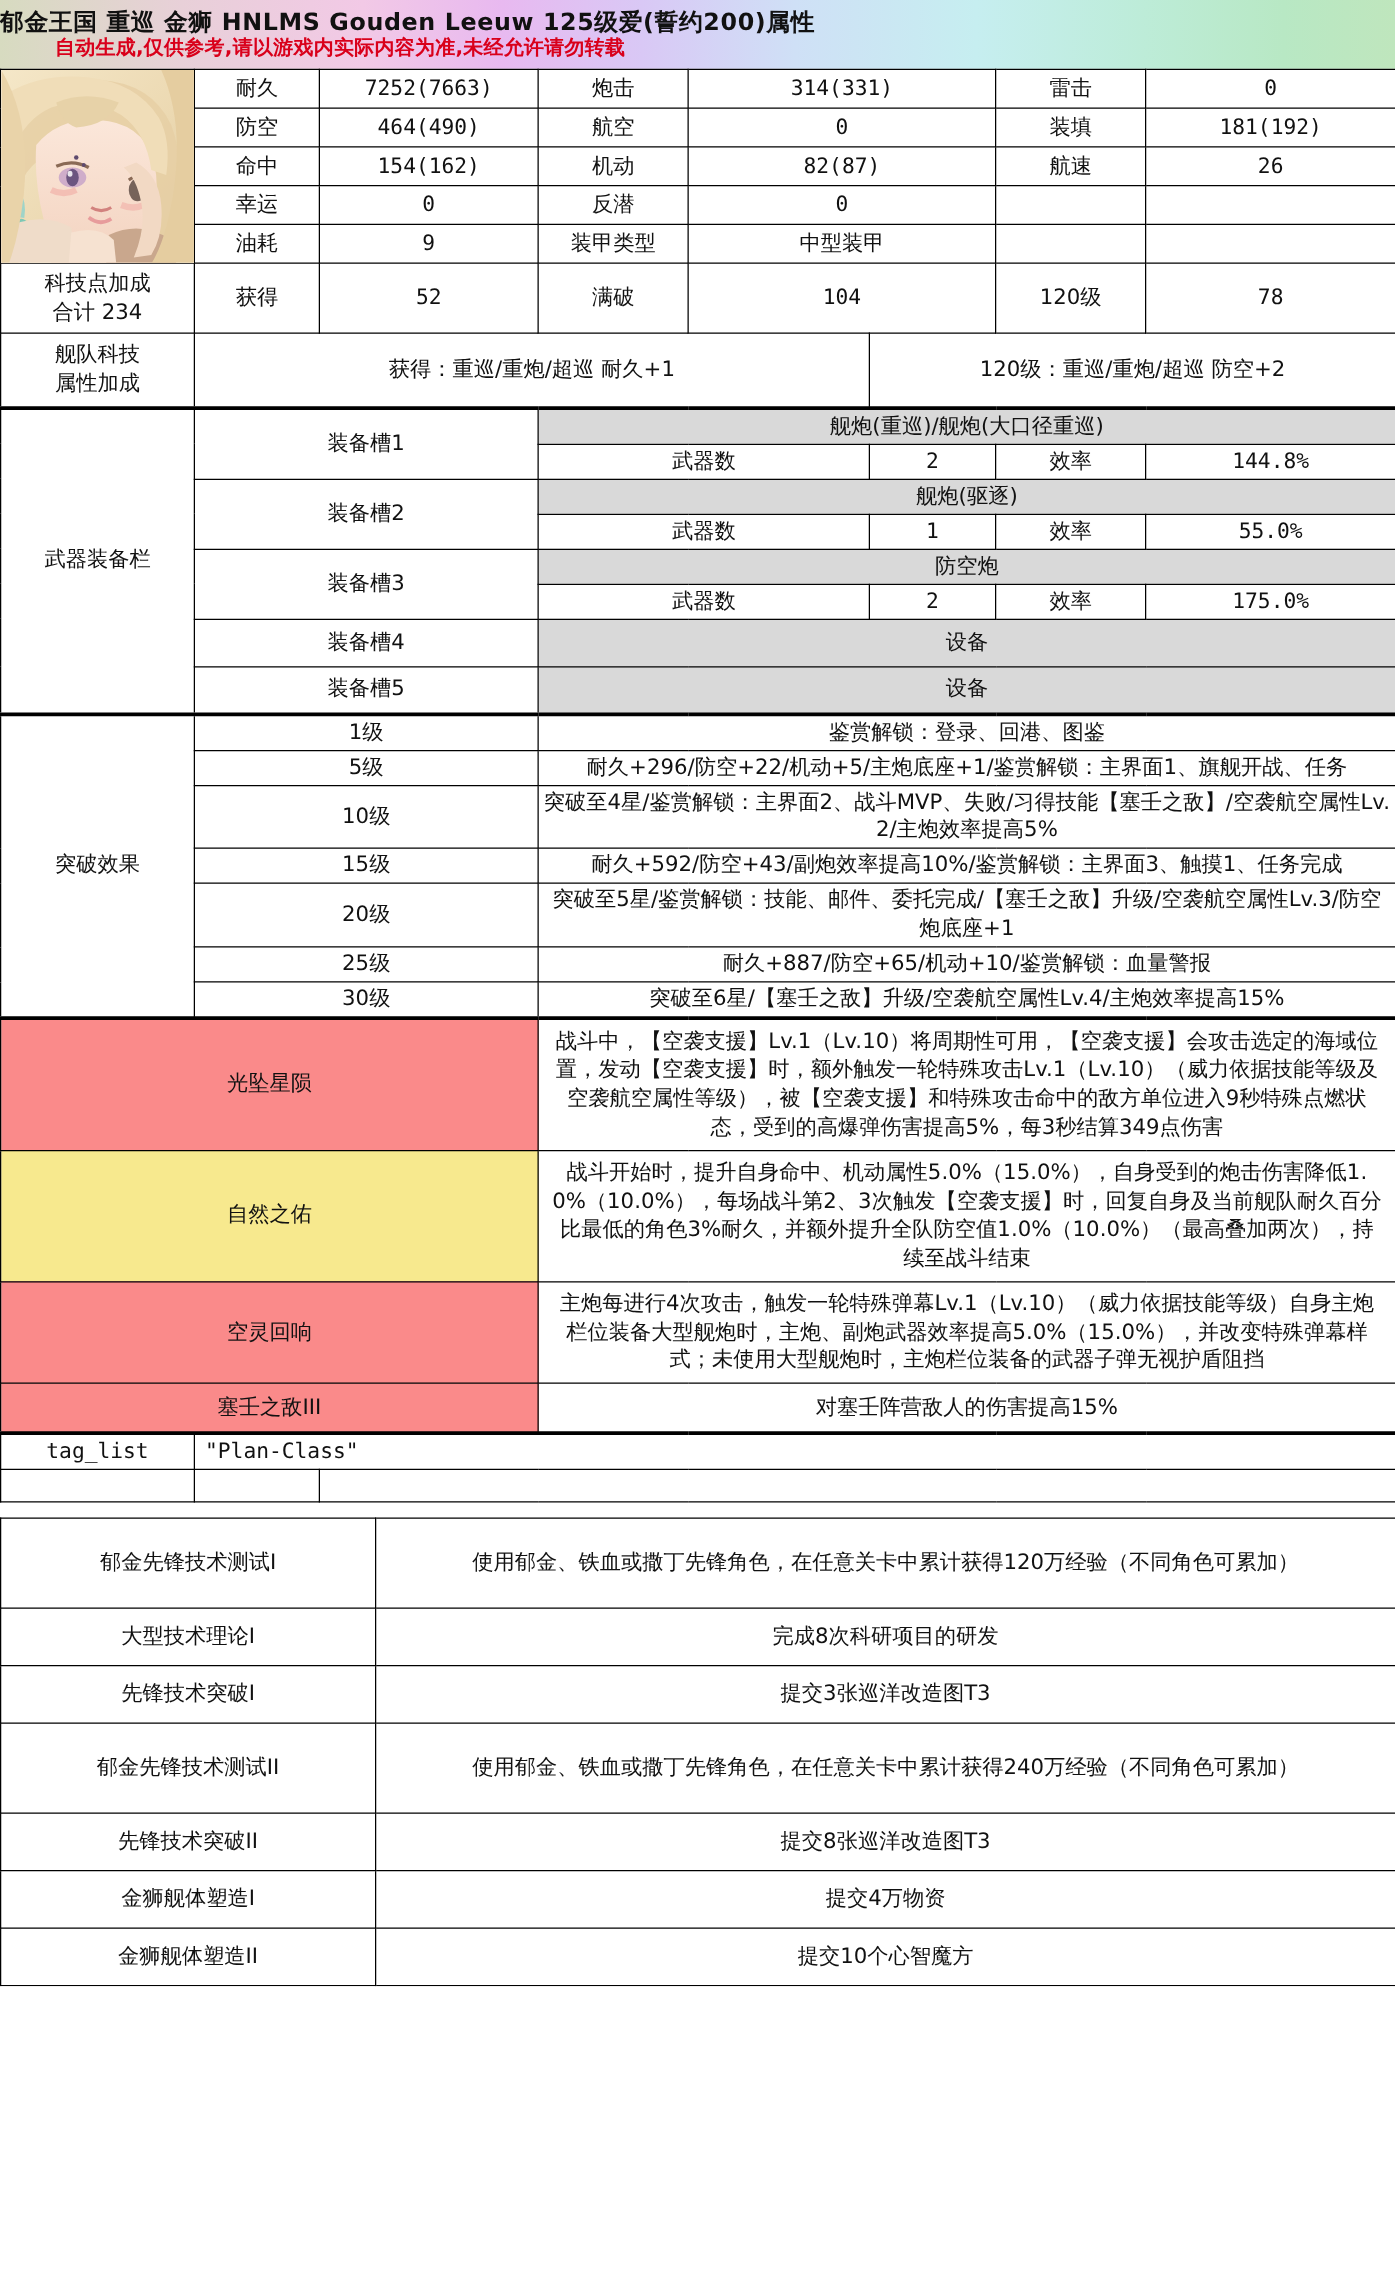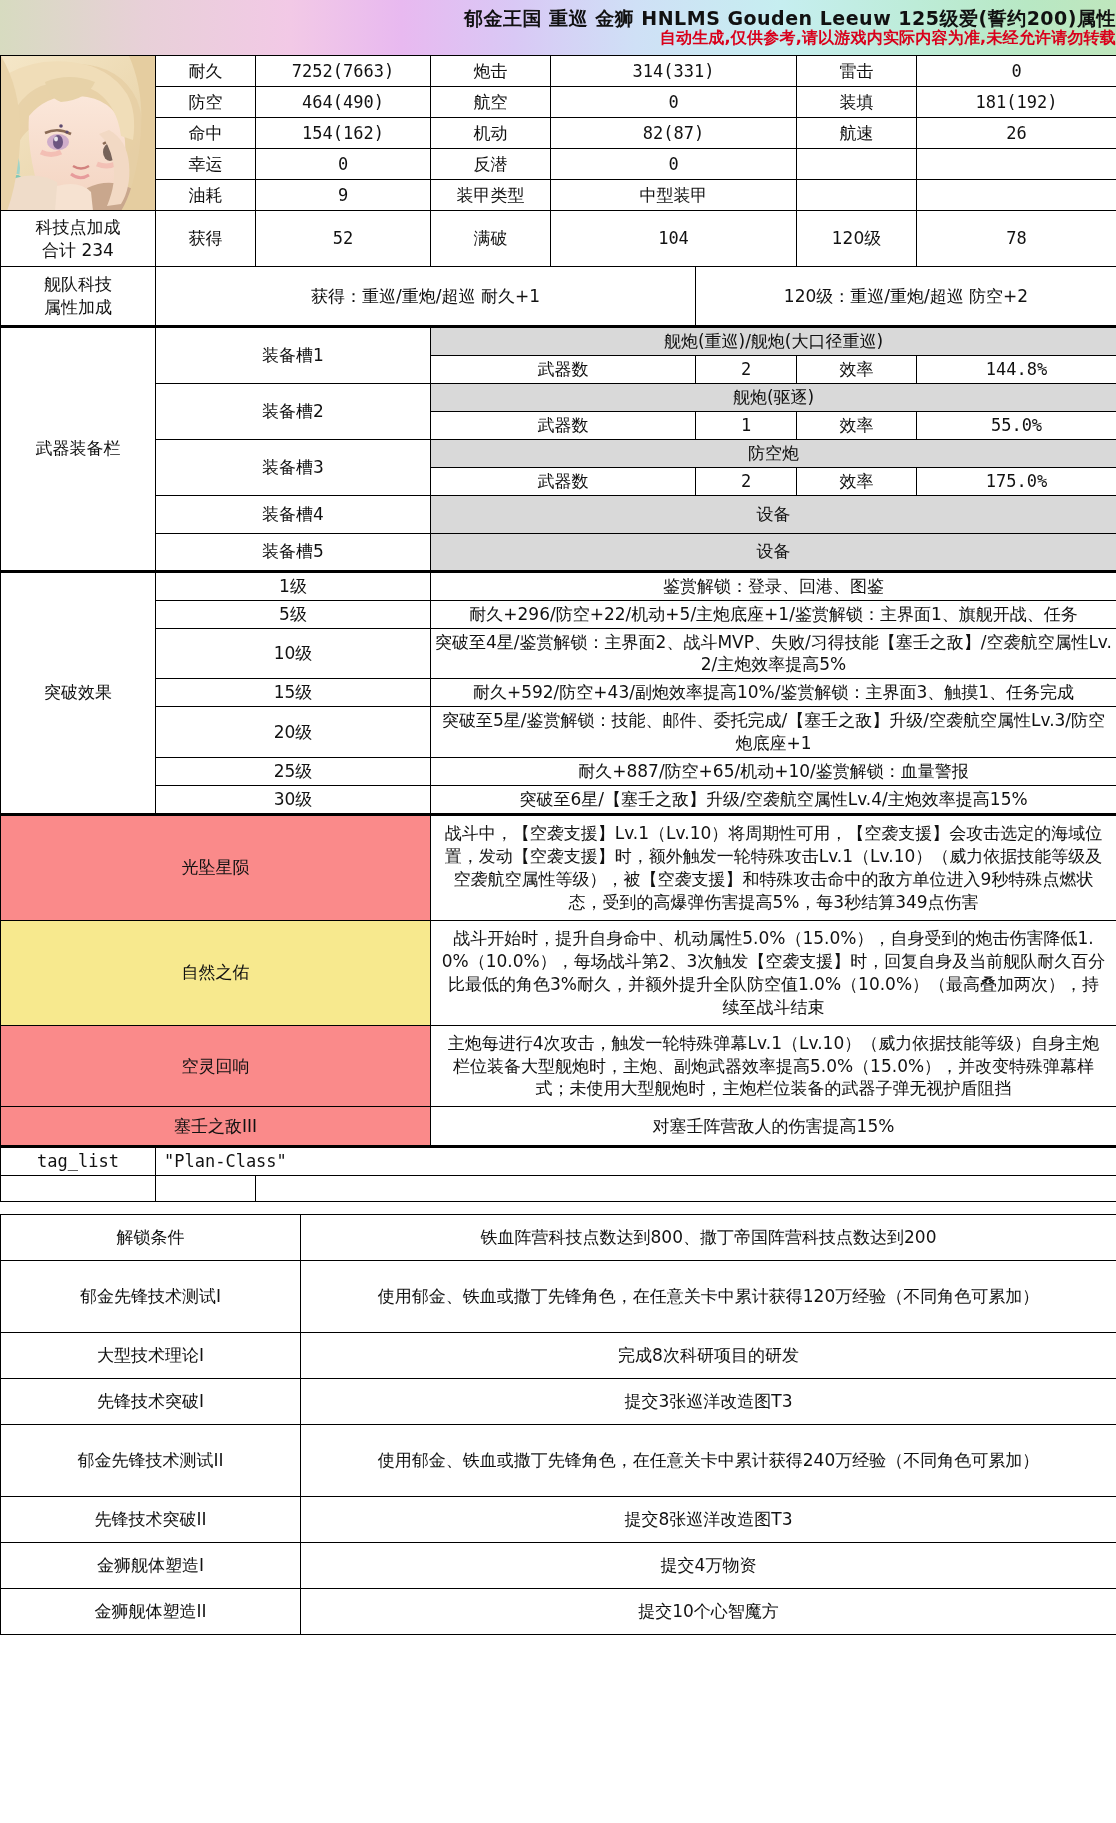--- a/index.html
+++ b/index.html
@@ -10,21 +10,21 @@
     font-family:"DejaVu Sans","Liberation Sans",sans-serif;
     color:#111;
     -webkit-font-smoothing:none;
   }
   .page { width:1116px; position:relative; }
 
   
   .header {
     height:55px;
     background:linear-gradient(90deg,#d7dbc0 0%,#e8d0d8 13%,#f2c9e6 26%,#e8b9f0 36%,#d9c8f5 46%,#cfe0f6 57%,#c6eef0 70%,#bdecd8 82%,#b8e8c4 92%,#bfe6bd 100%);
-    display:flex; flex-direction:column; align-items:flex-end; justify-content:center;
+    display:flex; flex-direction:column; align-items:flex-start; justify-content:center;
     line-height:1.12;
   }
   .header .t1 { font-size:19px; font-weight:bold; color:#111; letter-spacing:.5px; white-space:nowrap;}
   .header .t2 { font-size:16px; font-weight:bold; color:#d9001b; letter-spacing:.2px; white-space:nowrap;margin-left:44px;}
 
   
   table.grid { border-collapse:collapse; width:1116px; table-layout:fixed; }
   table.grid td {
     border:1px solid #000;
     padding:2px 4px;
@@ -290,24 +290,20 @@
 
   <div class="spacer" style="height:12px"></div>
 
   <table class="grid">
     <colgroup>
       <col style="width:300px">
       <col style="width:816px">
     </colgroup>
     <tbody>
     <tr>
-      <td class="lbl" style="height:46px">解锁条件</td>
-      <td class="lbl">铁血阵营科技点数达到800、撒丁帝国阵营科技点数达到200</td>
-    </tr>
-    <tr>
       <td class="lbl" style="height:72px">郁金先锋技术测试I</td>
       <td class="lbl" style="padding:4px 12px">使用郁金、铁血或撒丁先锋角色，在任意关卡中累计获得120万经验（不同角色可累加）</td>
     </tr>
     <tr>
       <td class="lbl" style="height:46px">大型技术理论I</td>
       <td class="lbl">完成8次科研项目的研发</td>
     </tr>
     <tr>
       <td class="lbl" style="height:46px">先锋技术突破I</td>
       <td class="lbl">提交3张巡洋改造图T3</td>

